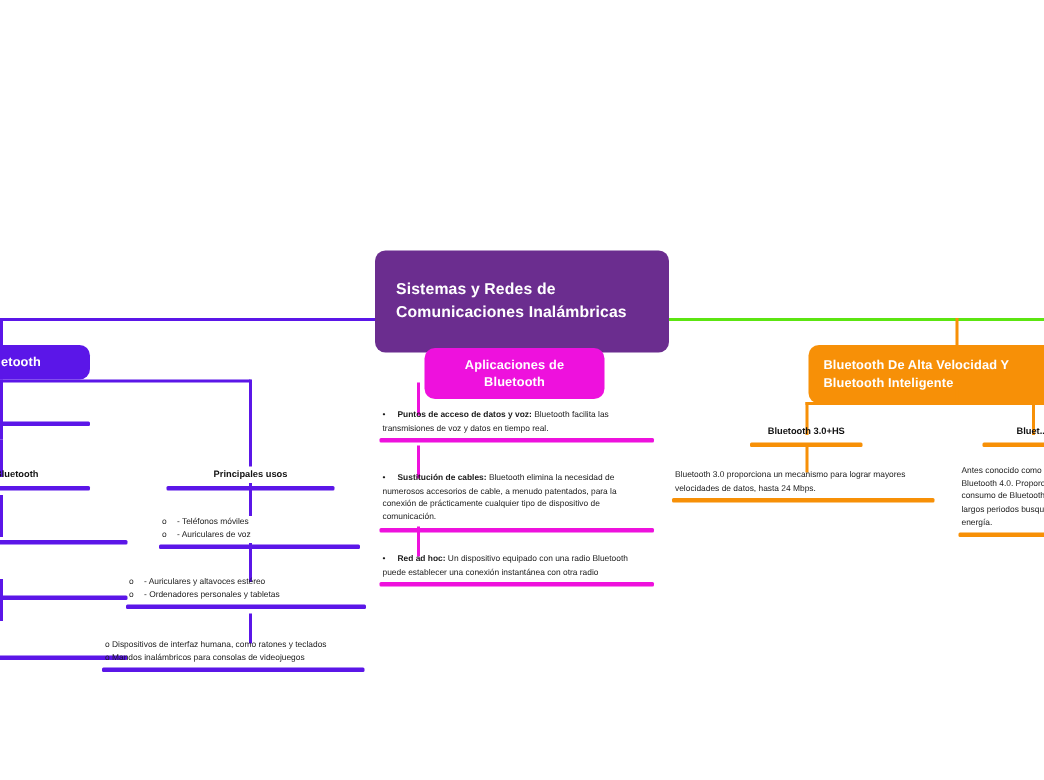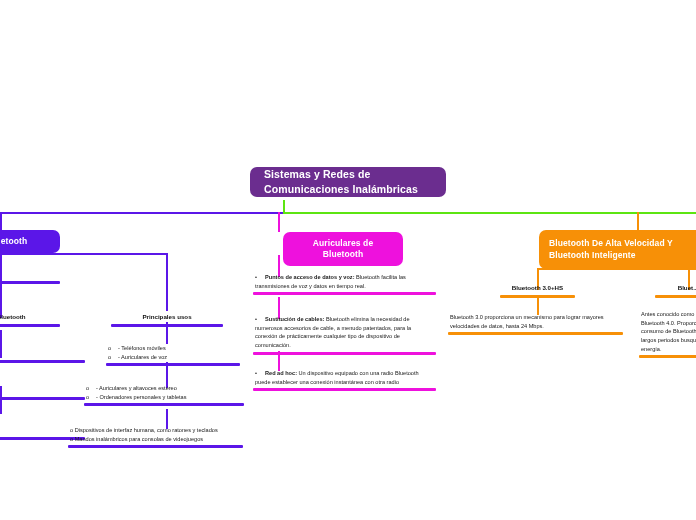--- a/index.html
+++ b/index.html
@@ -29,21 +29,21 @@
   .node {
     position: absolute;
     border-radius: 7px;
     box-sizing: border-box;
     color: #ffffff;
     font-weight: bold;
     letter-spacing: 0.1px;
   }
   .node-root {
     background: #6b2d8f;
-    padding: 0 14px;
+    padding: 19px 14px;
     font-size: 10.5px;
     line-height: 1.45;
   }
   .node-purple {
     background: #5b16e8;
     padding: 6px 10px;
     font-size: 8.5px;
     line-height: 1.3;
   }
   .node-magenta {
@@ -120,21 +120,21 @@
 
   <div class="node node-root" style="left:250px; top:167px; width:196px;">
     <span>Sistemas y Redes de Comunicaciones Inalámbricas</span>
   </div>
 
   <div class="node node-purple" style="left:-38px; top:230px; width:98px;">
     <span>...e Bluetooth</span>
   </div>
 
   <div class="node node-magenta" style="left:283px; top:232px; width:120px; text-align:center;">
-    <span>Auriculares de Bluetooth</span>
+    <span>Aplicaciones de Bluetooth</span>
   </div>
 
   <div class="node node-orange" style="left:539px; top:230px; width:180px;">
     <span>Bluetooth De Alta Velocidad Y Bluetooth Inteligente</span>
   </div>
 
   <div class="vline" style="left:0px; top:253px; height:40px; background:#5b16e8;"></div>
   <div class="vline" style="left:0px; top:293px; height:25px; background:#5b16e8;"></div>
   <div class="vline" style="left:0px; top:330px; height:28px; background:#5b16e8;"></div>
   <div class="vline" style="left:0px; top:386px; height:28px; background:#5b16e8;"></div>

